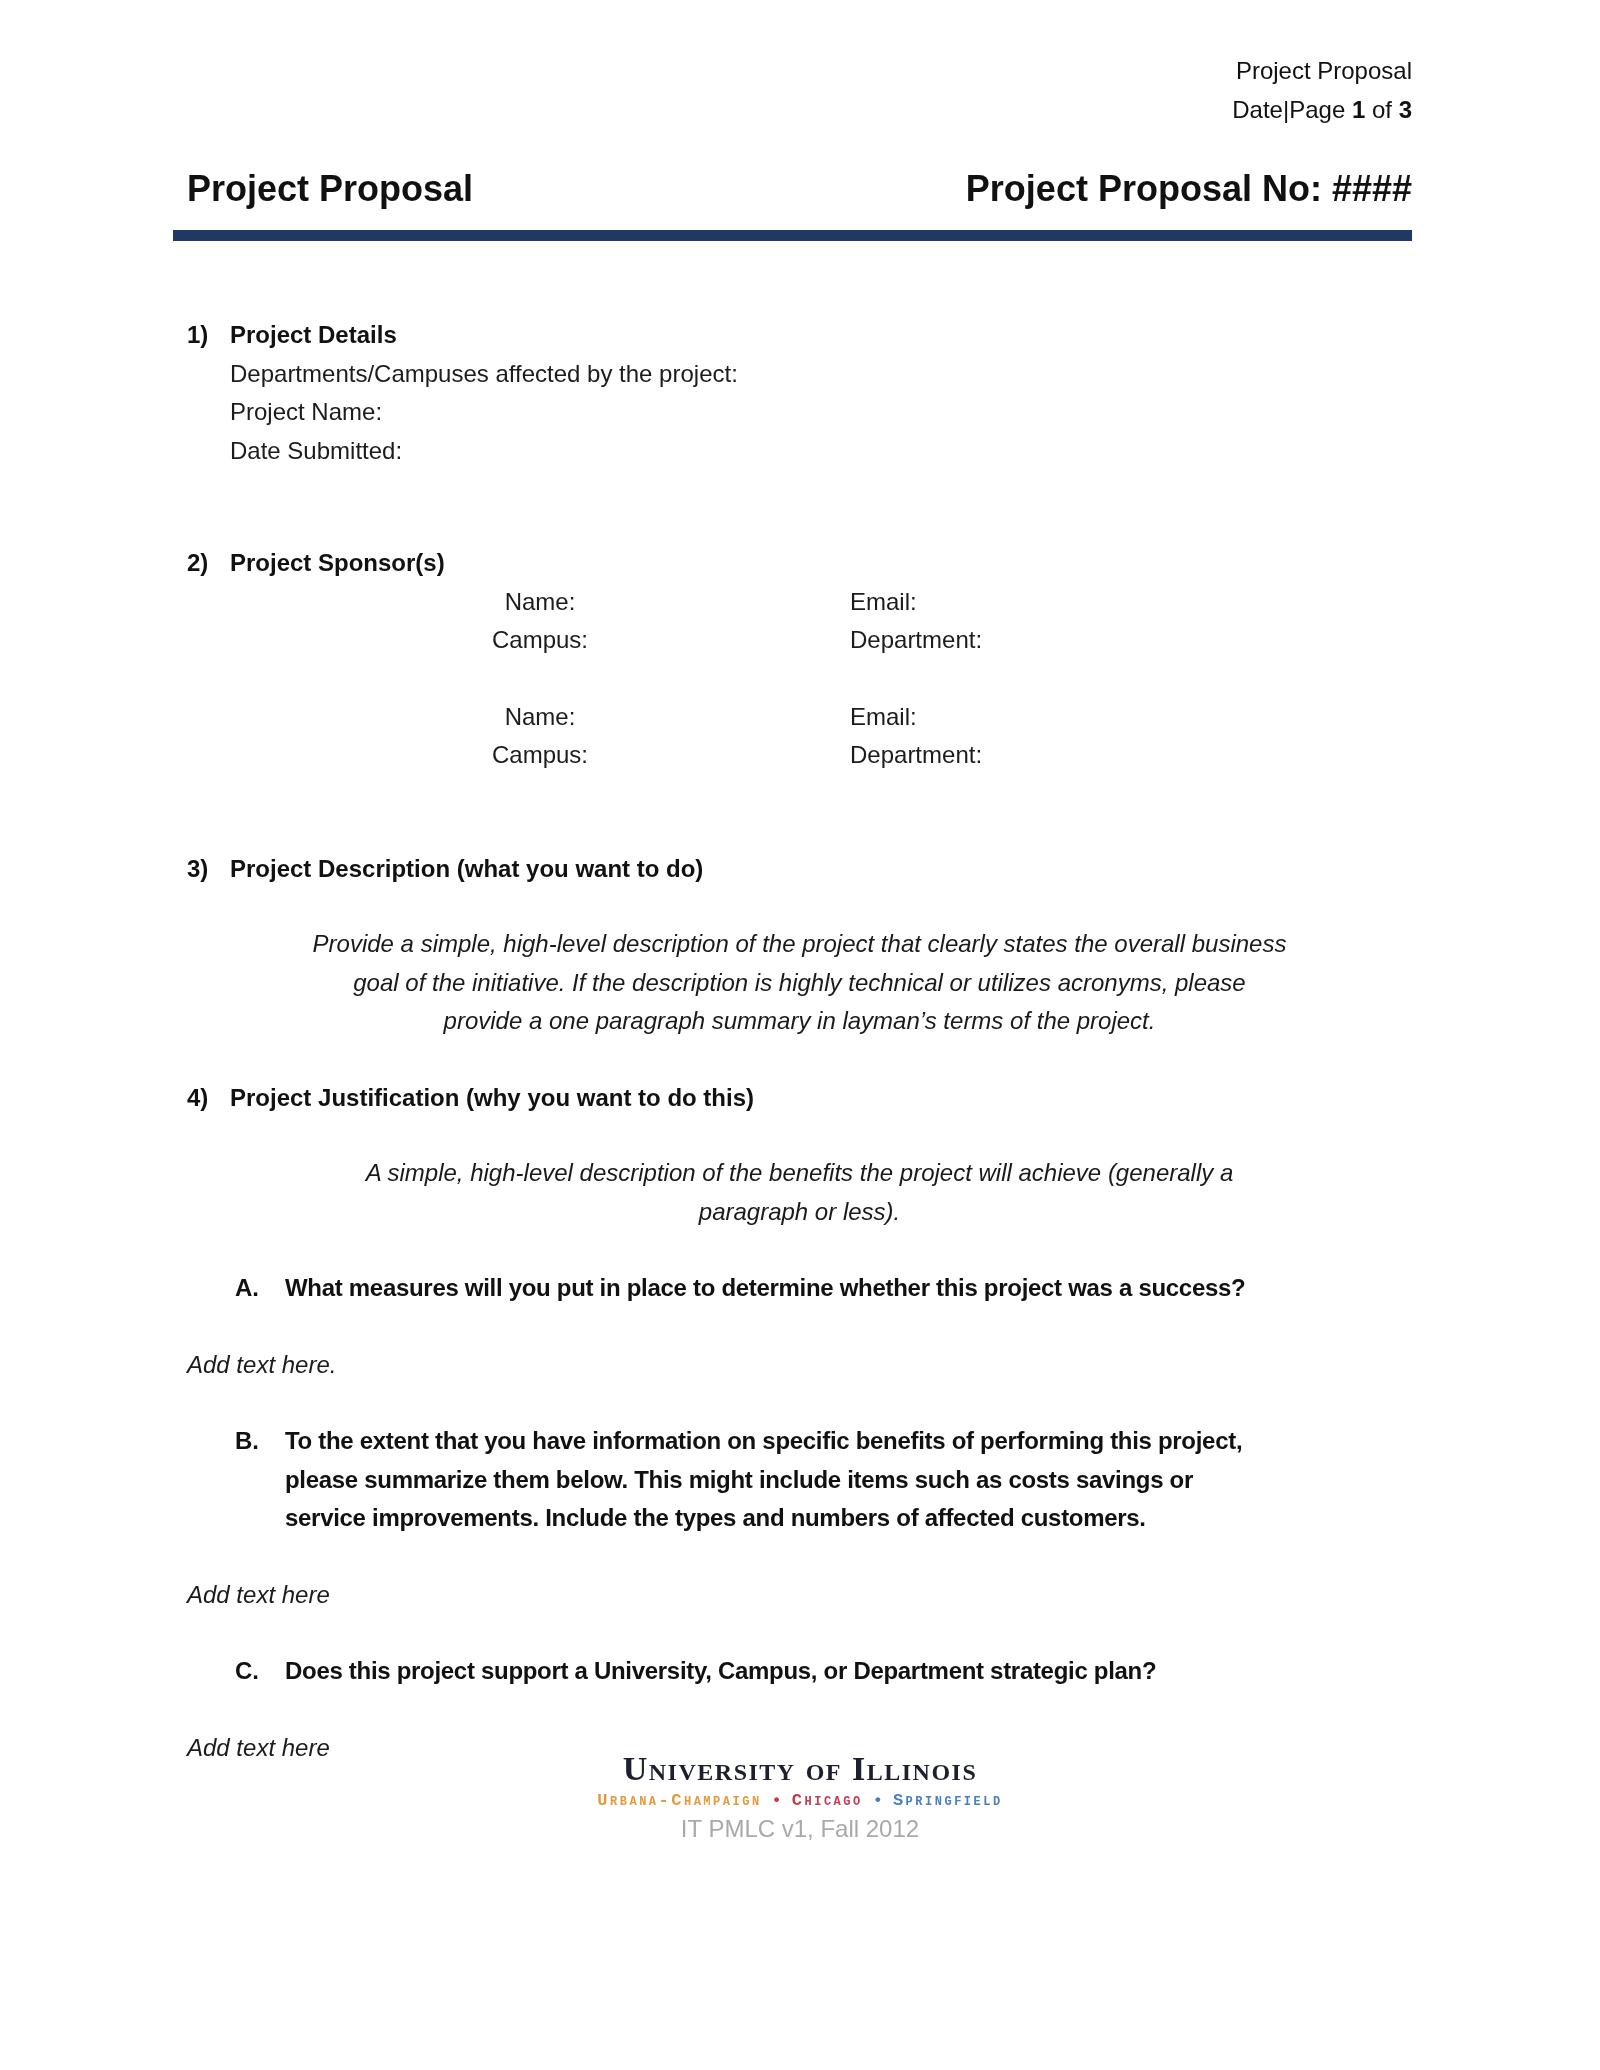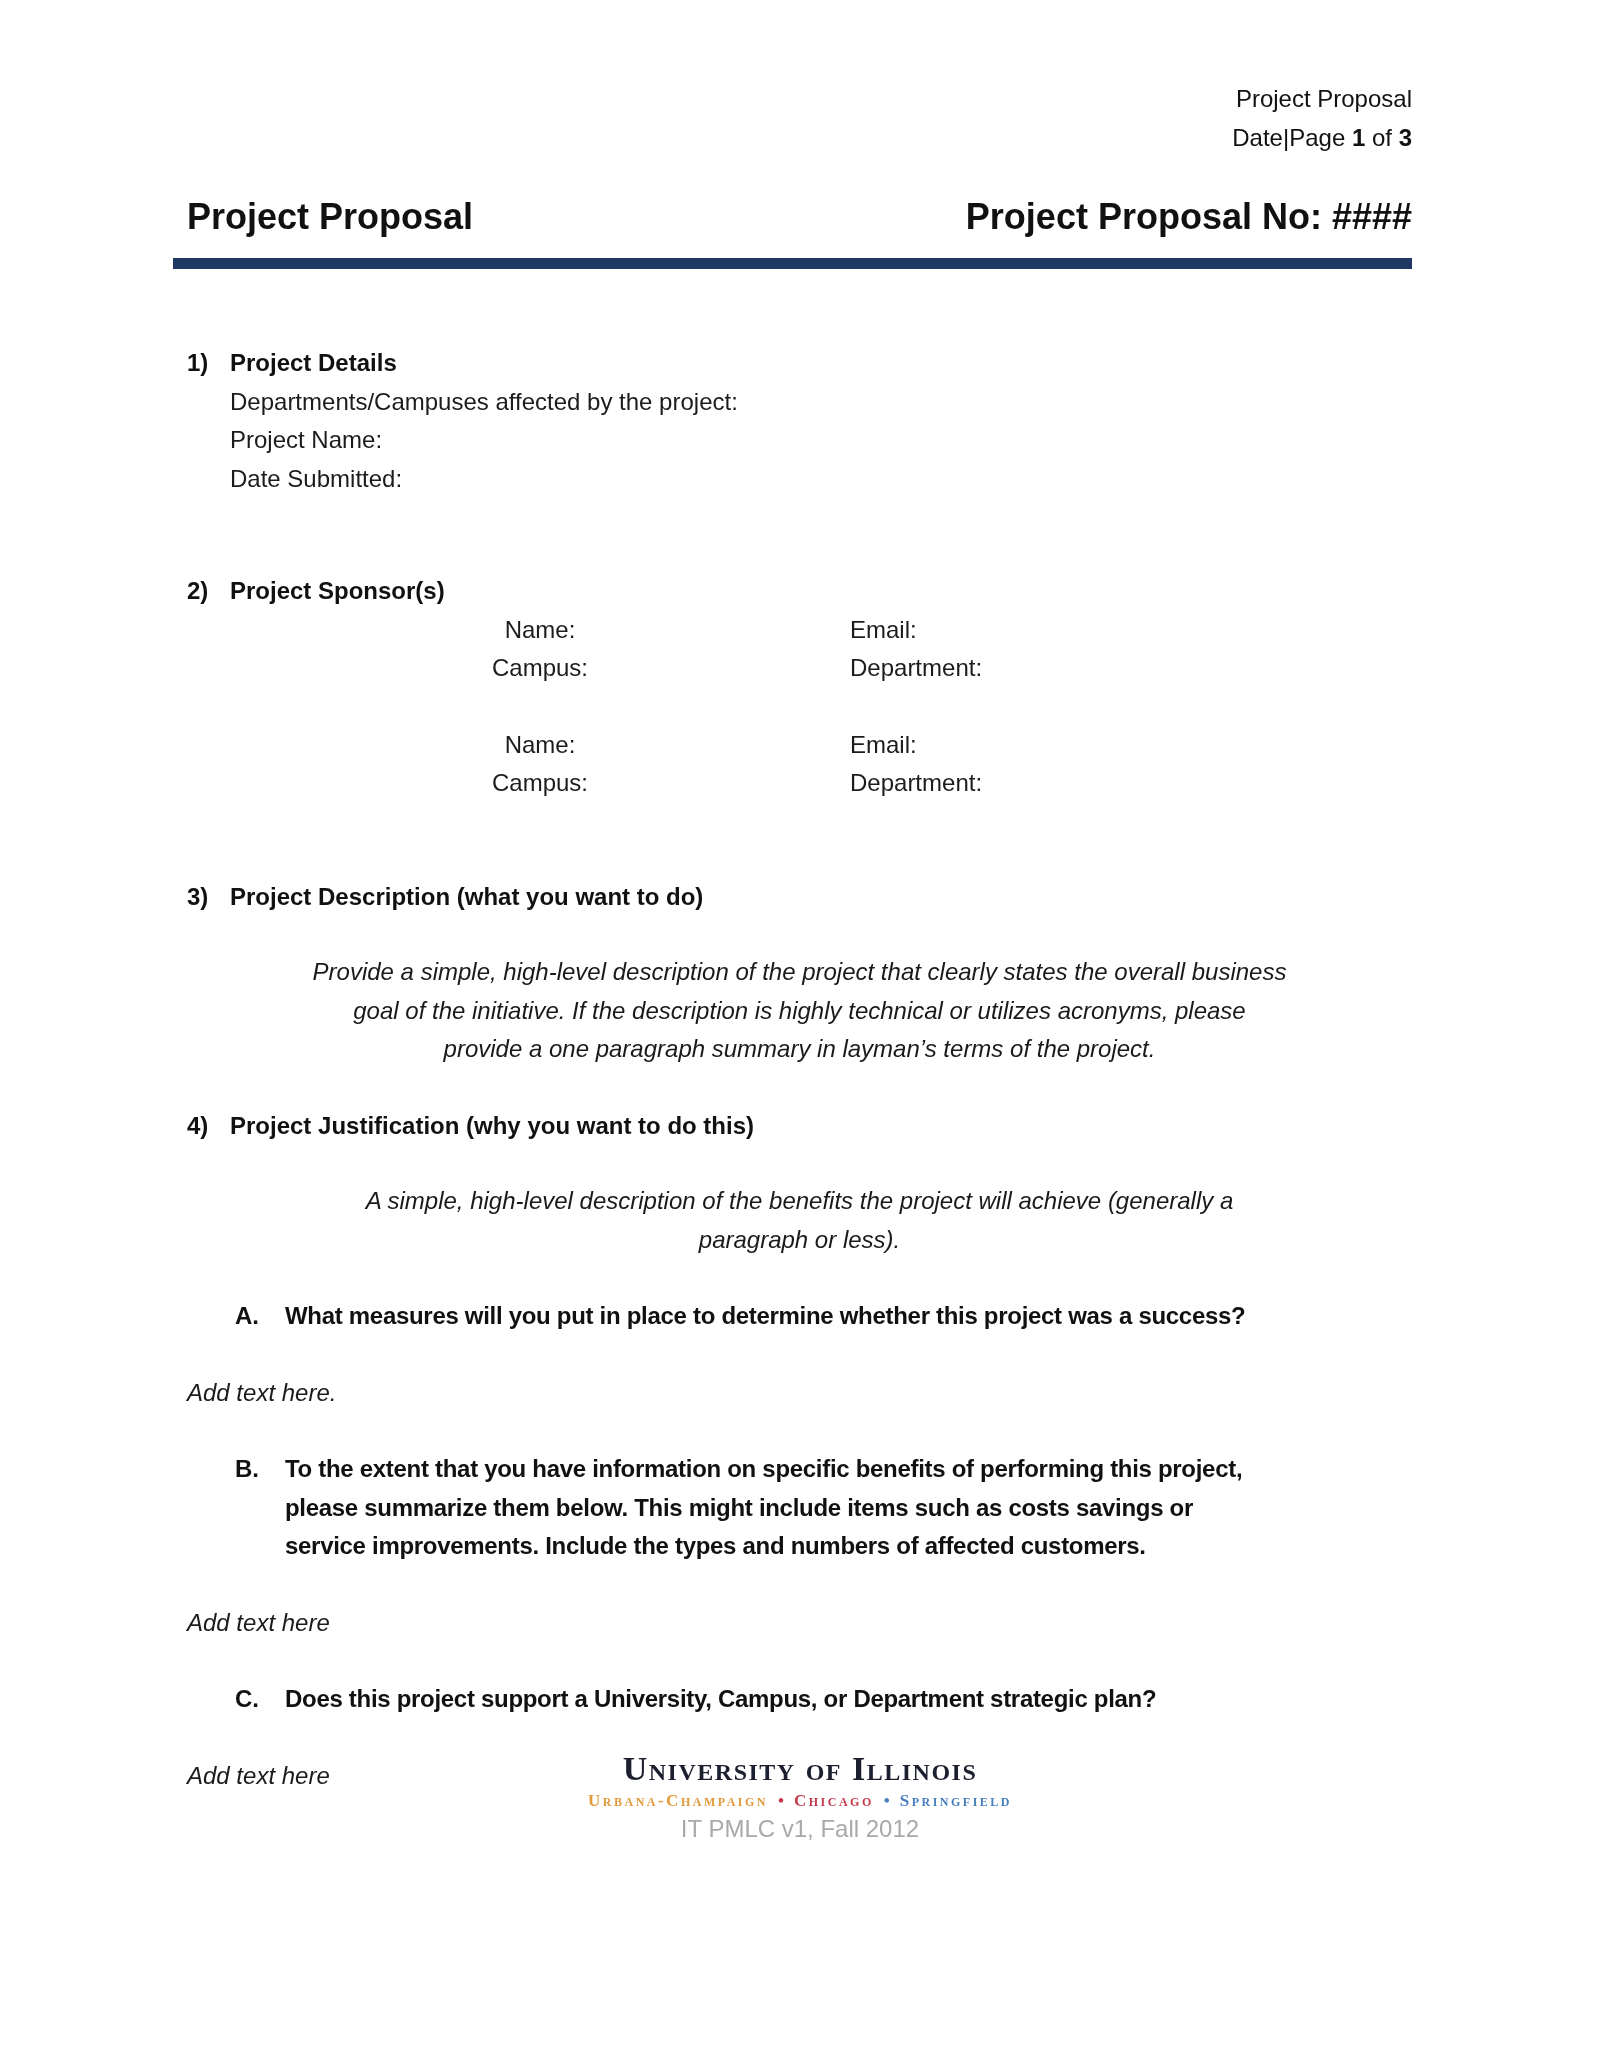--- a/index.html
+++ b/index.html
@@ -1,18 +1,18 @@
 <!DOCTYPE html>
 <html><head>
 <meta charset="utf-8">
 <style>
   html,body { margin:0; padding:0; background:#ffffff; }
   .page {
     position:relative; width:1600px; height:2070px; background:#ffffff;
-    box-sizing:border-box; padding:80px 188px 0 187px;
+    box-sizing:border-box; padding:52px 188px 0 187px;
     font-family:"Liberation Sans", sans-serif; color:#1c1c1c;
     overflow:hidden;
   }
   .body-line { font-size:24px; line-height:38.5px; }
   .header-right { text-align:right; font-size:24px; line-height:38.5px; color:#111; }
   .header-right b { font-weight:bold; }
   .title-row {
     display:flex; justify-content:space-between; align-items:baseline;
     margin-top:38px; font-size:36px; font-weight:bold; line-height:44px; color:#111;
   }
@@ -40,21 +40,21 @@
   .item-letter { width:50px; flex:none; font-weight:bold; font-size:24px; line-height:38.5px; color:#111; }
   .item-q { font-weight:bold; font-size:24px; line-height:38.5px; letter-spacing:-0.3px; white-space:pre-line; color:#111; }
   .answer { margin-top:38px; font-style:italic; font-size:24px; line-height:38.5px; }
 
   .footer { position:absolute; left:0; right:0; top:1749px; text-align:center; }
   .wordmark {
     font-family:"Liberation Serif", serif; font-variant:small-caps; font-weight:bold;
     font-size:34px; line-height:40px; letter-spacing:1.5px; color:#1b1f2e;
   }
   .campus-line {
-    font-family:Liberation Serif, serif; font-variant:small-caps; font-weight:bold;
+    font-family:Liberation Mono, monospace; font-variant:small-caps; font-weight:bold;
     font-size:17px; line-height:24px; letter-spacing:2.5px;
   }
   .campus-line .dot { margin:0 10px; letter-spacing:0; }
   .version { font-size:24px; line-height:32px; }
 </style>
 </head>
 <body>
 
 <div class="page">
 

